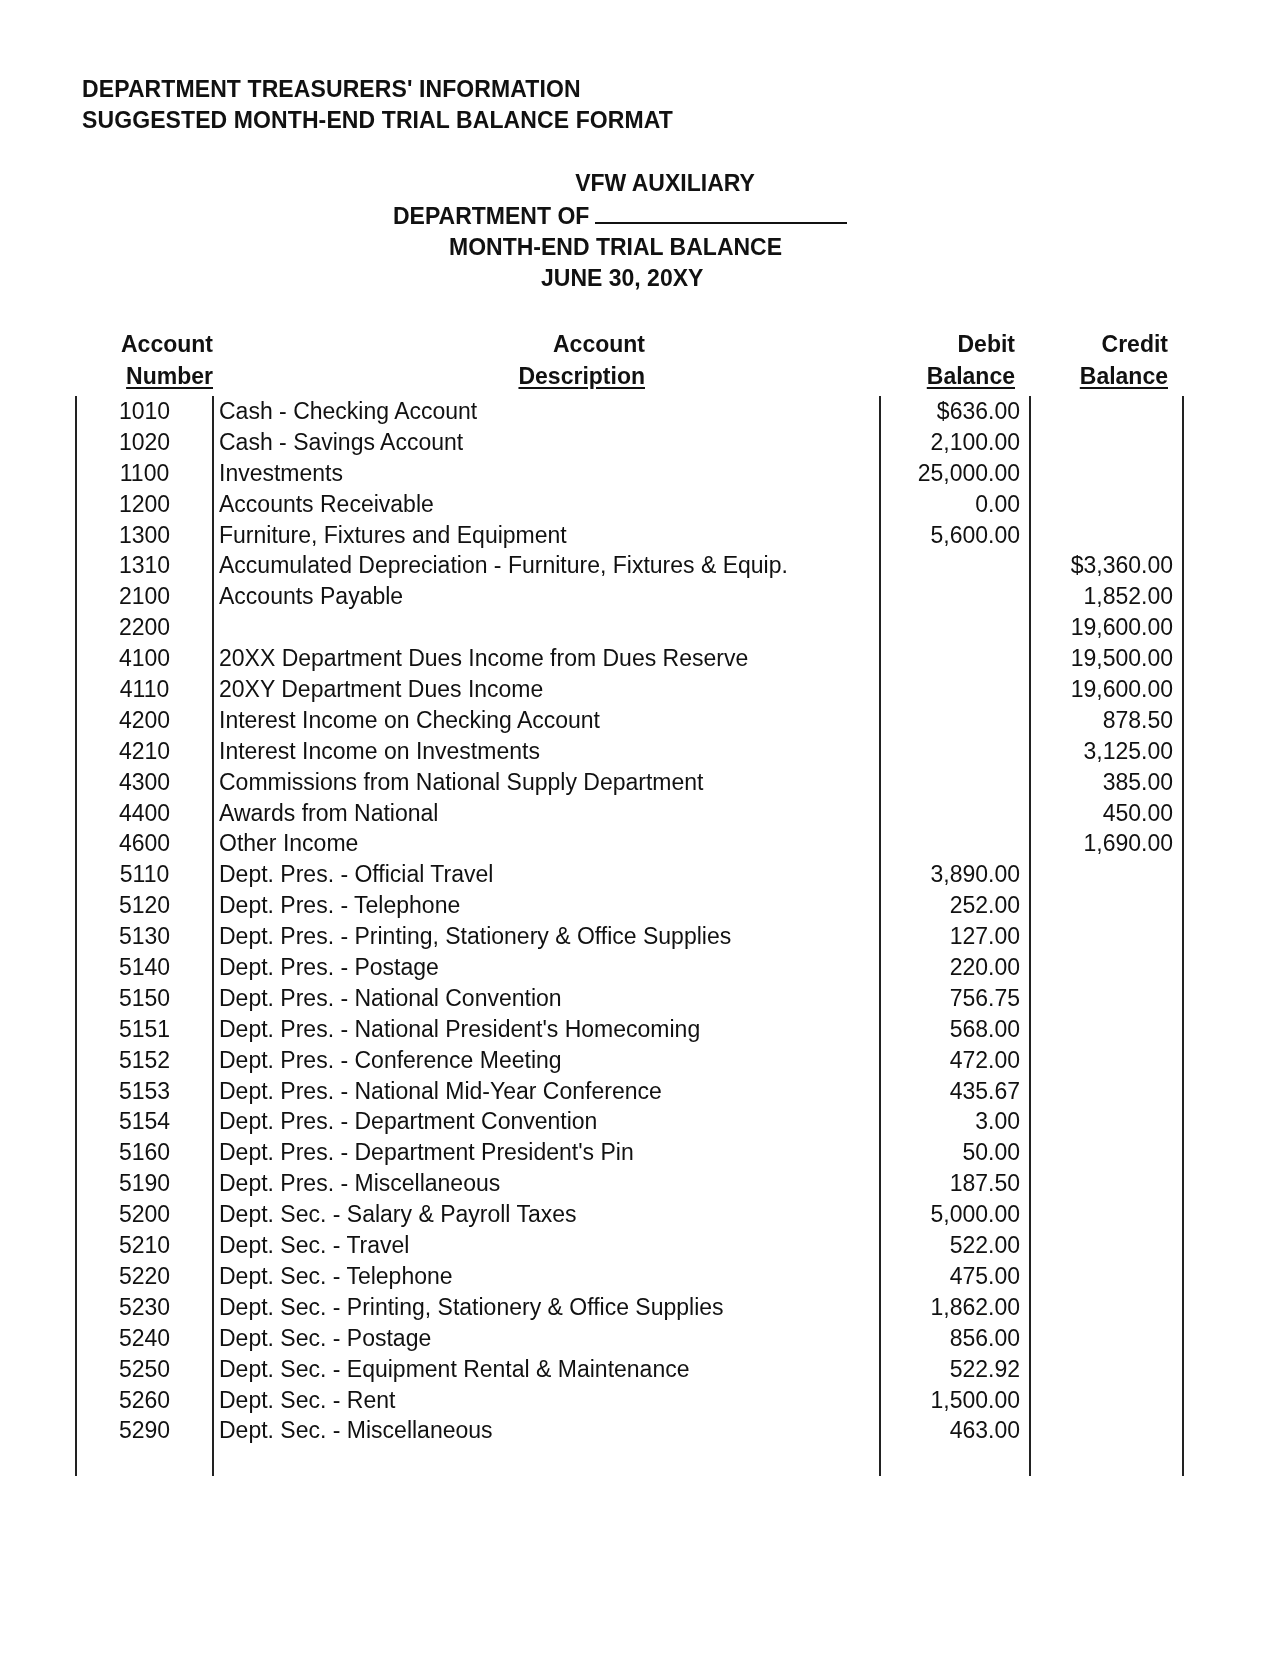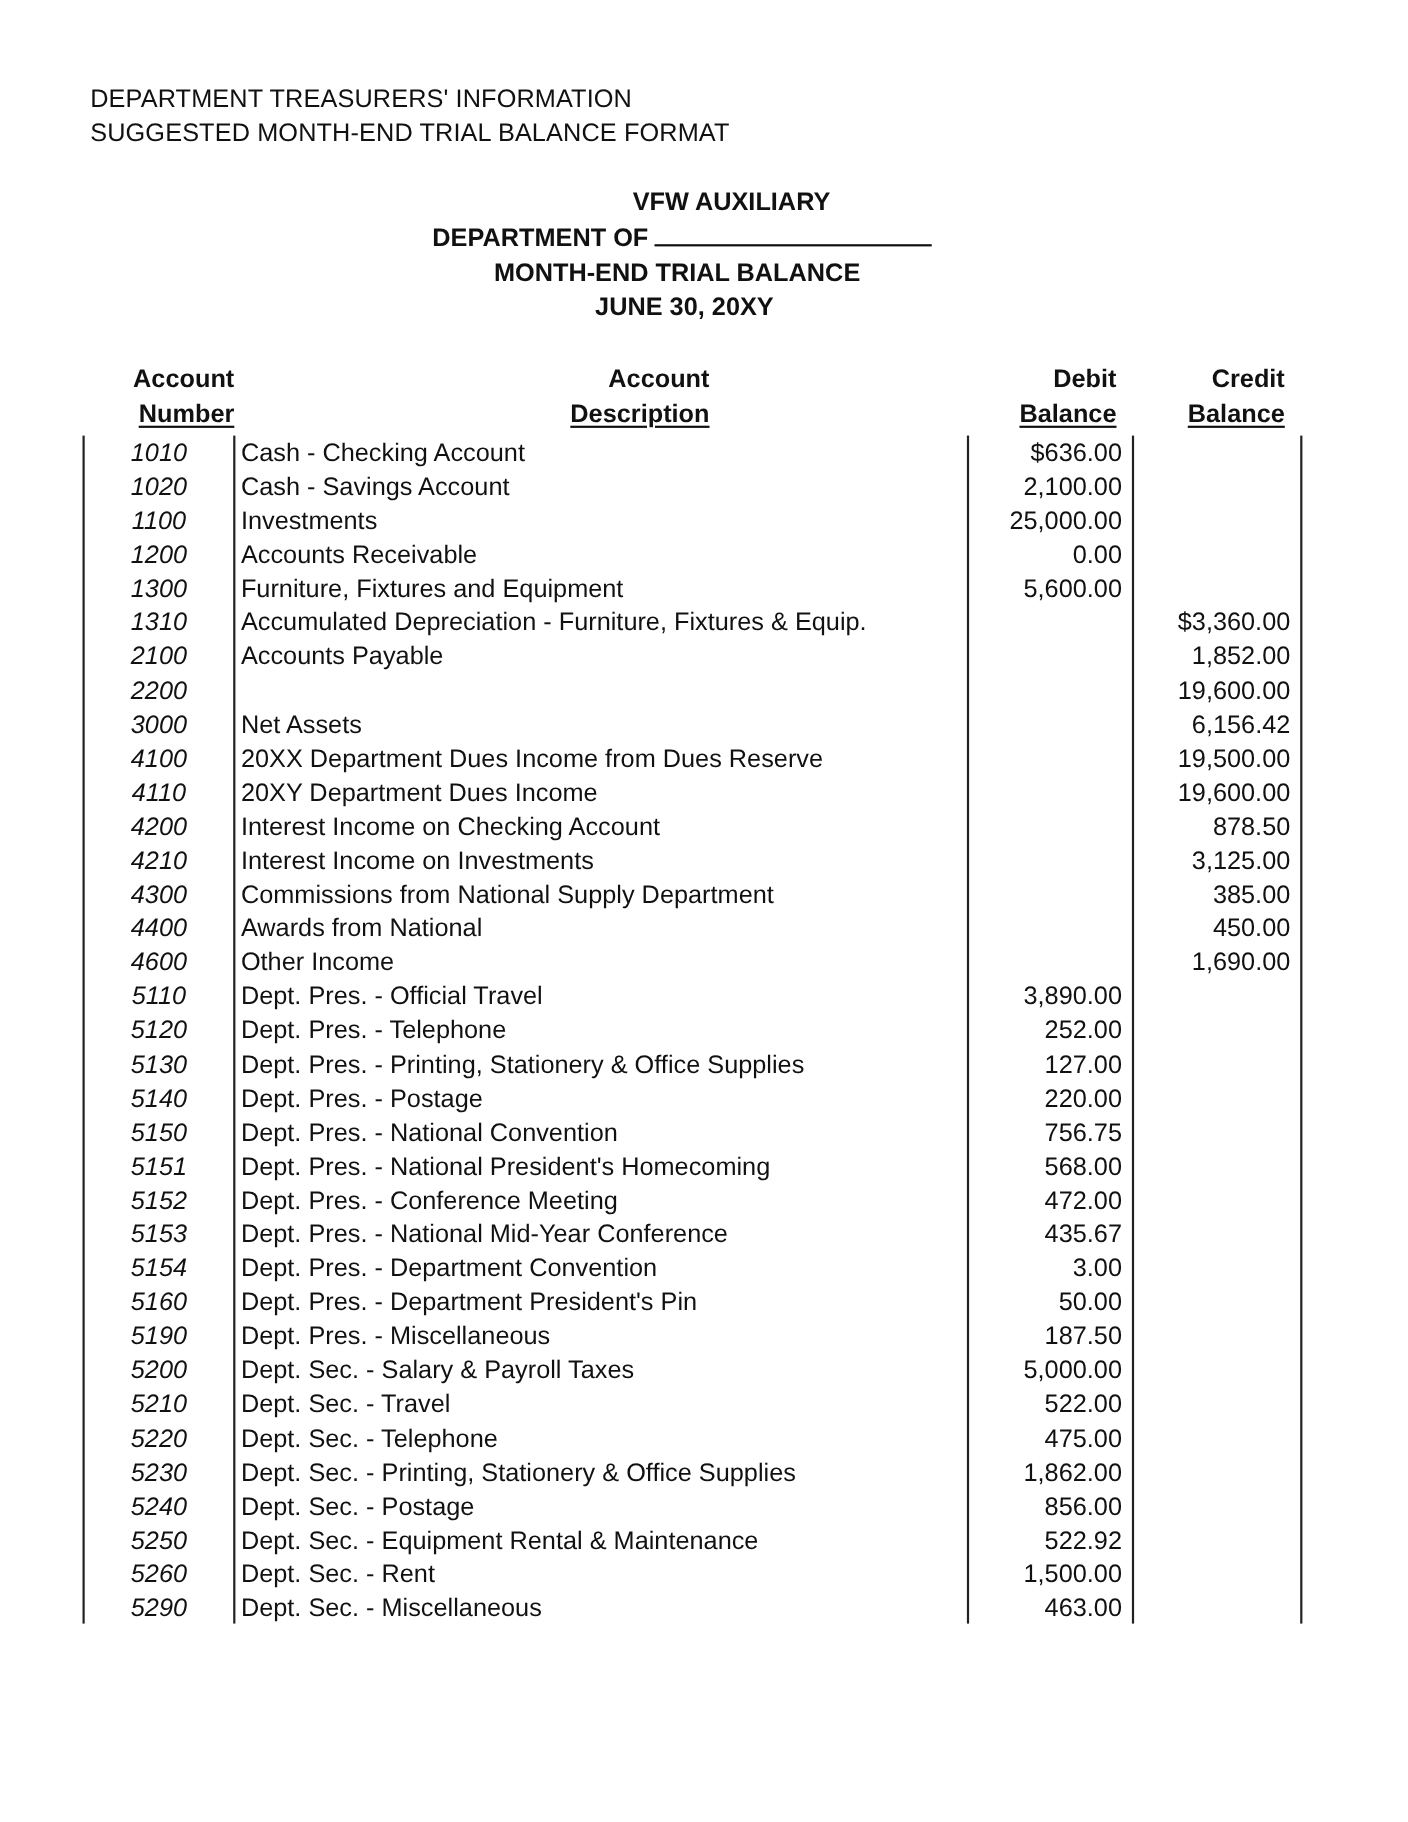--- a/index.html
+++ b/index.html
@@ -1,39 +1,39 @@
 <!DOCTYPE html>
 <html><head>
   <meta charset="utf-8">
   <style>
     html, body { margin: 0; padding: 0; background: #ffffff; }
     body {
       width: 1280px; height: 1656px; position: relative; overflow: hidden;
       font-family: "Liberation Sans", sans-serif; color: #111111;
     }
     .hdr-line {
-      position: absolute; left: 82px; font-weight: normal; font-size: 23px;
+      position: absolute; left: 82px; font-weight: bold; font-size: 23px;
       letter-spacing: 0.1px; white-space: nowrap;
     }
     .title-line {
       position: absolute; font-weight: bold; font-size: 23px; white-space: nowrap;
     }
     .blank-line {
       display: inline-block; width: 252px; border-bottom: 2px solid #111;
       height: 20px; vertical-align: baseline; margin-left: 6px;
     }
     .col-head {
       position: absolute; font-weight: bold; font-size: 23px; text-align: right;
       line-height: 32px;
     }
     .col-head .u { text-decoration: underline; text-underline-offset: 3px; text-decoration-thickness: 2px; }
     .vline { position: absolute; top: 396px; height: 1080px; width: 2px; background: #222; }
     .rows { position: absolute; left: 0; top: 396px; width: 1280px; }
     .row { position: relative; height: 30.9px; font-size: 23px; line-height: 30.9px; }
-    .row .num { position: absolute; left: 76px; width: 137px; text-align: center; font-style: italic; }
+    .row .num { position: absolute; left: 76px; width: 137px; text-align: center; }
     .row .desc { position: absolute; left: 219px; white-space: nowrap; }
     .row .debit { position: absolute; left: 880px; width: 140px; text-align: right; }
     .row .credit { position: absolute; left: 1030px; width: 143px; text-align: right; }
   </style>
 </head>
 <body>
 
 <div class="hdr-line" style="top:76px;">DEPARTMENT TREASURERS' INFORMATION</div>
 <div class="hdr-line" style="top:107px;">SUGGESTED MONTH-END TRIAL BALANCE FORMAT</div>
 
@@ -109,26 +109,20 @@
       <span class="desc">Accounts Payable</span>
       <span class="debit"></span>
       <span class="credit">1,852.00</span>
     </div>
     <div class="row">
       <span class="num">2200</span>
       <span class="debit"></span>
       <span class="credit">19,600.00</span>
     </div>
     <div class="row">
-      <span class="num">3000</span>
-      <span class="desc">Net Assets</span>
-      <span class="debit"></span>
-      <span class="credit">6,156.42</span>
-    </div>
-    <div class="row">
       <span class="num">4100</span>
       <span class="desc">20XX Department Dues Income from Dues Reserve</span>
       <span class="debit"></span>
       <span class="credit">19,500.00</span>
     </div>
     <div class="row">
       <span class="num">4110</span>
       <span class="desc">20XY Department Dues Income</span>
       <span class="debit"></span>
       <span class="credit">19,600.00</span>

